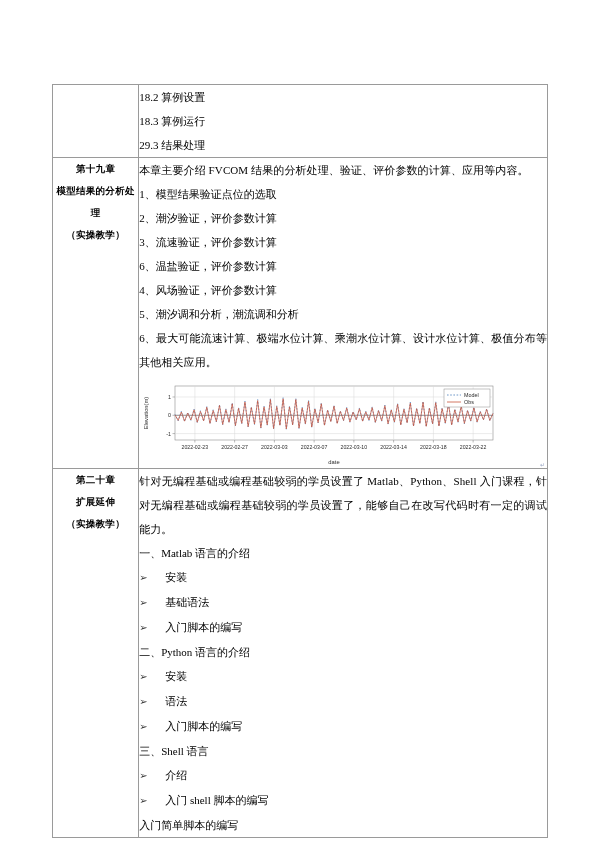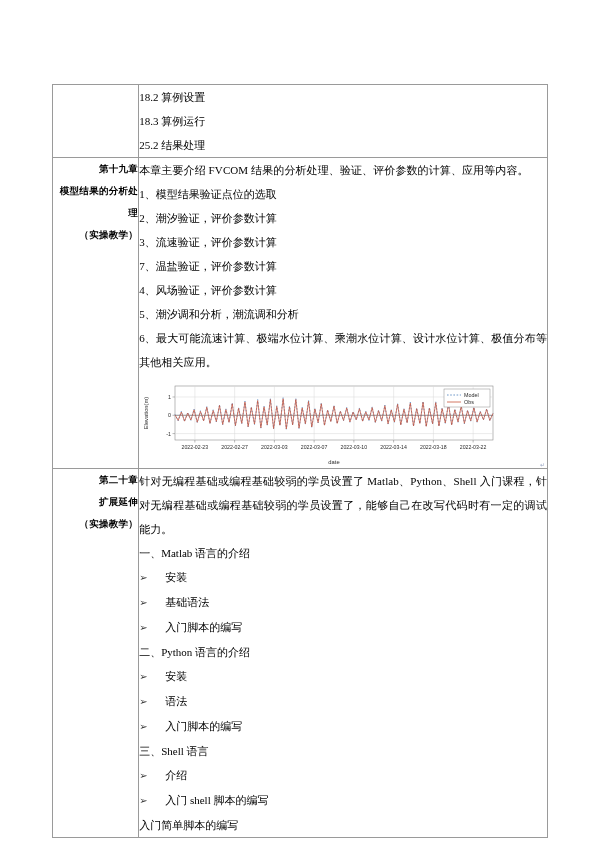--- a/index.html
+++ b/index.html
@@ -37,21 +37,21 @@
     vertical-align: top;
     padding: 0;
   }
 
   .col-label { width: 86px; }
   .col-body  { width: 408px; }
 
   
   .chapter-cell {
     vertical-align: middle;
-    text-align: right;
+    text-align: center;
     padding: 6px 4px;
   }
   .chapter-cell .ch-line {
     font-family: "DejaVu Sans", "Liberation Sans", sans-serif;
     font-weight: bold;
     font-size: 9.5px;
     line-height: 22px;
     letter-spacing: .3px;
     white-space: nowrap;
   }
@@ -130,36 +130,36 @@
     <colgroup>
       <col class="col-label">
       <col class="col-body">
     </colgroup>
     <tbody id="table-body">
         <tr>
           <td class="chapter-cell"></td>
           <td class="body-cell">
             <div class="list-row">18.2 算例设置</div>
             <div class="list-row">18.3 算例运行</div>
-            <div class="list-row">25.2 结果处理</div>
+            <div class="list-row">29.3 结果处理</div>
           </td>
         </tr>
         <tr>
           <td class="chapter-cell">
             <div class="ch-line">第十九章</div>
             <div class="ch-line">模型结果的分析处</div>
             <div class="ch-line">理</div>
             <div class="ch-line">（实操教学）</div>
           </td>
           <td class="body-cell">
             <div class="para">本章主要介绍 FVCOM 结果的分析处理、验证、评价参数的计算、应用等内容。</div>
             <div class="list-row">1、模型结果验证点位的选取</div>
             <div class="list-row">2、潮汐验证，评价参数计算</div>
             <div class="list-row">3、流速验证，评价参数计算</div>
-            <div class="list-row">7、温盐验证，评价参数计算</div>
+            <div class="list-row">6、温盐验证，评价参数计算</div>
             <div class="list-row">4、风场验证，评价参数计算</div>
             <div class="list-row">5、潮汐调和分析，潮流调和分析</div>
             <div class="para">6、最大可能流速计算、极端水位计算、乘潮水位计算、设计水位计算、极值分布等其他相关应用。</div>
             <div class="chart-wrap">
               <svg class="chart-svg" width="360" height="86" viewBox="0 0 360 86" xmlns="http://www.w3.org/2000/svg">
                 <rect x="0" y="0" width="360" height="86" fill="#ffffff"></rect>
                 <rect x="36" y="6" width="318" height="54" fill="#ffffff" stroke="#8c8c8c" stroke-width="0.6"></rect>
                 <line x1="36" y1="16.98" x2="354" y2="16.98" stroke="#d9d9d9" stroke-width="0.5"></line>
                 <line x1="36" y1="35.29" x2="354" y2="35.29" stroke="#d9d9d9" stroke-width="0.5"></line>
                 <line x1="36" y1="53.59" x2="354" y2="53.59" stroke="#d9d9d9" stroke-width="0.5"></line>

